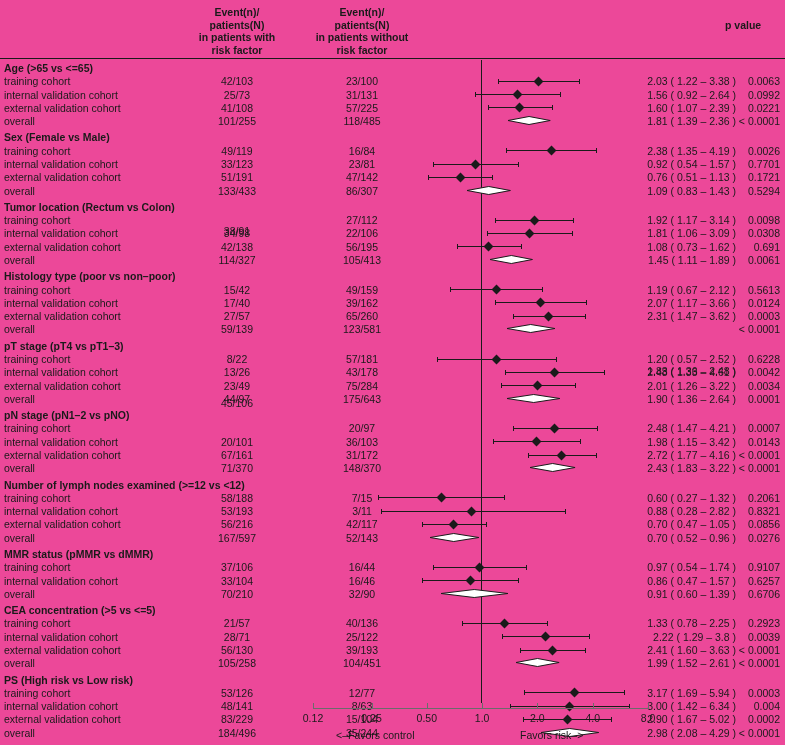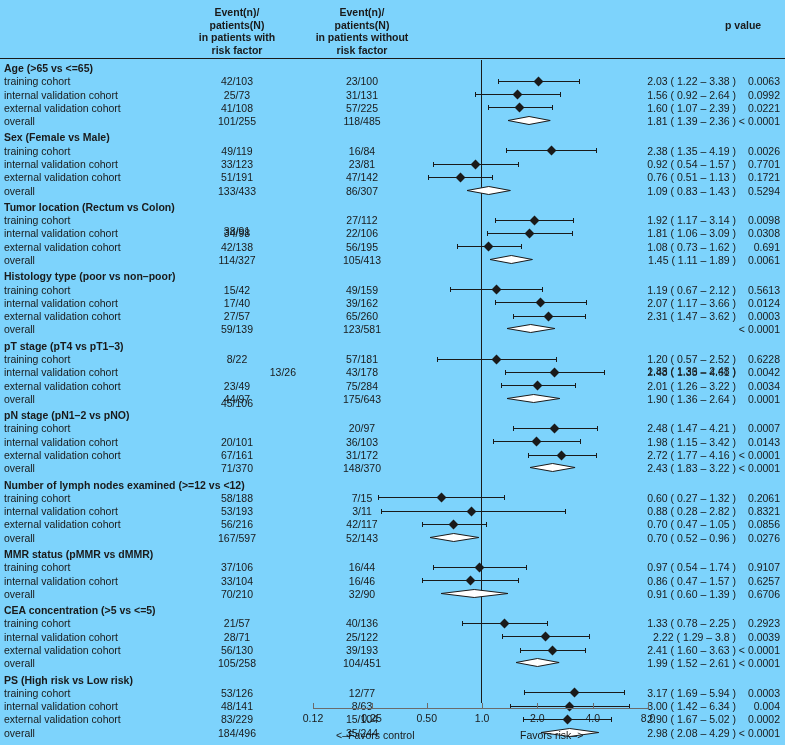--- a/index.html
+++ b/index.html
@@ -7,21 +7,21 @@
     margin: 0; padding: 0;
     background: #ffffff;
     font-family: "Liberation Sans", sans-serif;
     color: #1a1a1a;
   }
   #page {
     position: relative;
     width: 785px;
     height: 745px;
     overflow: hidden;
-    background: #7dd3fc;
+    background: #ec4899;
   }
 
   
   .hdr {
     position: absolute;
     font-weight: bold;
     font-size: 10.5px;
     line-height: 12.6px;
     text-align: center;
     white-space: pre-line;
@@ -228,21 +228,21 @@
       <div class="cell cell-n2" style="top: 323.478px;">123/581</div>
       <div class="cell cell-hr" style="top: 323.478px; margin-top: 42px;">1.83 ( 1.36 – 2.48 )</div>
       <div class="cell cell-p" style="top: 323.478px;">&lt; 0.0001</div>
       <div class="grp-label" style="top: 339.704px;">pT stage (pT4 vs pT1–3)</div>
       <div class="row-label" style="top: 353.004px;">training cohort</div>
       <div class="cell cell-n1" style="top: 353.004px;">8/22</div>
       <div class="cell cell-n2" style="top: 353.004px;">57/181</div>
       <div class="cell cell-hr" style="top: 353.004px;">1.20 ( 0.57 – 2.52 )</div>
       <div class="cell cell-p" style="top: 353.004px;">0.6228</div>
       <div class="row-label" style="top: 366.304px;">internal validation cohort</div>
-      <div class="cell cell-n1" style="top: 366.304px; text-align: right;">13/26</div>
+      <div class="cell cell-n1" style="top: 366.304px;">13/26</div>
       <div class="cell cell-n2" style="top: 366.304px;">43/178</div>
       <div class="cell cell-hr" style="top: 366.304px;">2.48 ( 1.33 – 4.61 )</div>
       <div class="cell cell-p" style="top: 366.304px;">0.0042</div>
       <div class="row-label" style="top: 379.604px;">external validation cohort</div>
       <div class="cell cell-n1" style="top: 379.604px;">23/49</div>
       <div class="cell cell-n2" style="top: 379.604px;">75/284</div>
       <div class="cell cell-hr" style="top: 379.604px;">2.01 ( 1.26 – 3.22 )</div>
       <div class="cell cell-p" style="top: 379.604px;">0.0034</div>
       <div class="row-label" style="top: 392.904px;">overall</div>
       <div class="cell cell-n1" style="top: 392.904px;">44/97</div>

